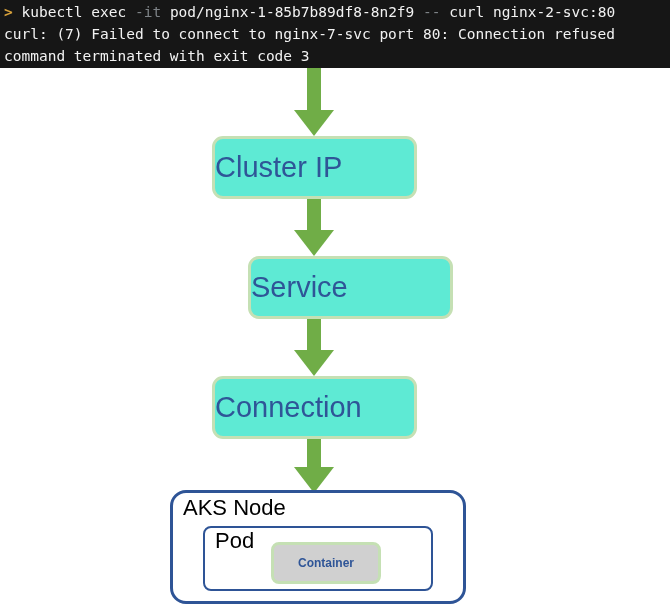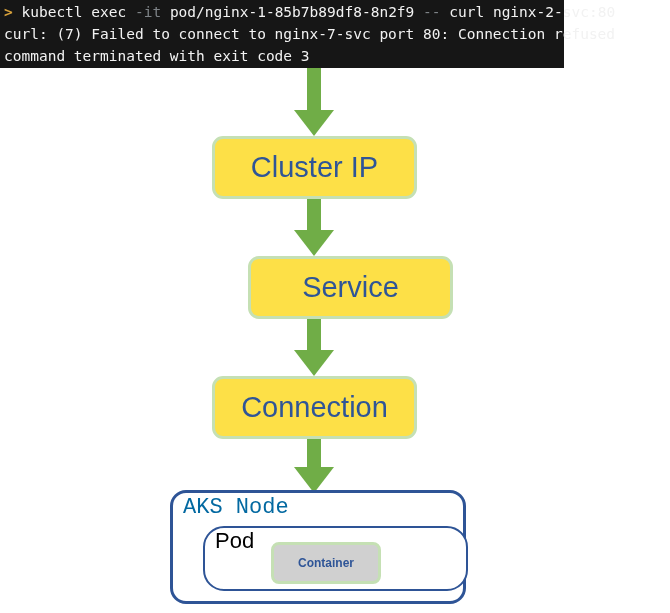--- a/index.html
+++ b/index.html
@@ -13,21 +13,21 @@
     position: relative;
     overflow: hidden;
     font-family: "Liberation Sans", sans-serif;
   }
 
   
   #terminal {
     position: absolute;
     left: 0;
     top: 0;
-    width: 564px;
+    width: 670px;
     height: 68px;
     background: #161616;
     font-family: "DejaVu Sans Mono", "Liberation Mono", monospace;
     font-size: 14.5px;
     line-height: 22px;
     color: #e6e6e6;
     padding: 1px 0 0 0;
     box-sizing: border-box;
     white-space: nowrap;
     letter-spacing: 0px;
@@ -61,27 +61,27 @@
     border-right: 20px solid transparent;
     border-top: 26px solid #70ad47;
   }
 
   
   .stage-box {
     position: absolute;
     left: 212px;
     width: 205px;
     height: 63px;
-    background: #fde047;
+    background: #5eead4;
     border: 3px solid #c5e0b4;
     border-radius: 11px;
     box-sizing: border-box;
     display: flex;
     align-items: center;
-    justify-content: center;
+    justify-content: flex-start;
   }
   .stage-box .label {
     color: #2f5597;
     font-size: 29px;
     font-family: "Liberation Sans", sans-serif;
     line-height: 1;
   }
 
   
   #aks-node {
@@ -93,32 +93,32 @@
     border: 3px solid #2e5496;
     border-radius: 16px;
     box-sizing: border-box;
     background: #ffffff;
   }
   #aks-node-label {
     position: absolute;
     left: 10px;
     top: 2px;
     font-size: 22px;
-    color: #0369a1;
-    font-family: Liberation Mono, monospace;
+    color: #000000;
+    font-family: Liberation Sans, sans-serif;
     line-height: 1.15;
   }
   #pod-box {
     position: absolute;
     left: 30px;
     top: 33px;
-    width: 265px;
+    width: 230px;
     height: 65px;
     border: 2px solid #2e5496;
-    border-radius: 21px;
+    border-radius: 8px;
     box-sizing: border-box;
     background: #ffffff;
   }
   #pod-label {
     position: absolute;
     left: 10px;
     top: 0px;
     font-size: 22px;
     color: #000000;
     font-family: "Liberation Sans", sans-serif;

